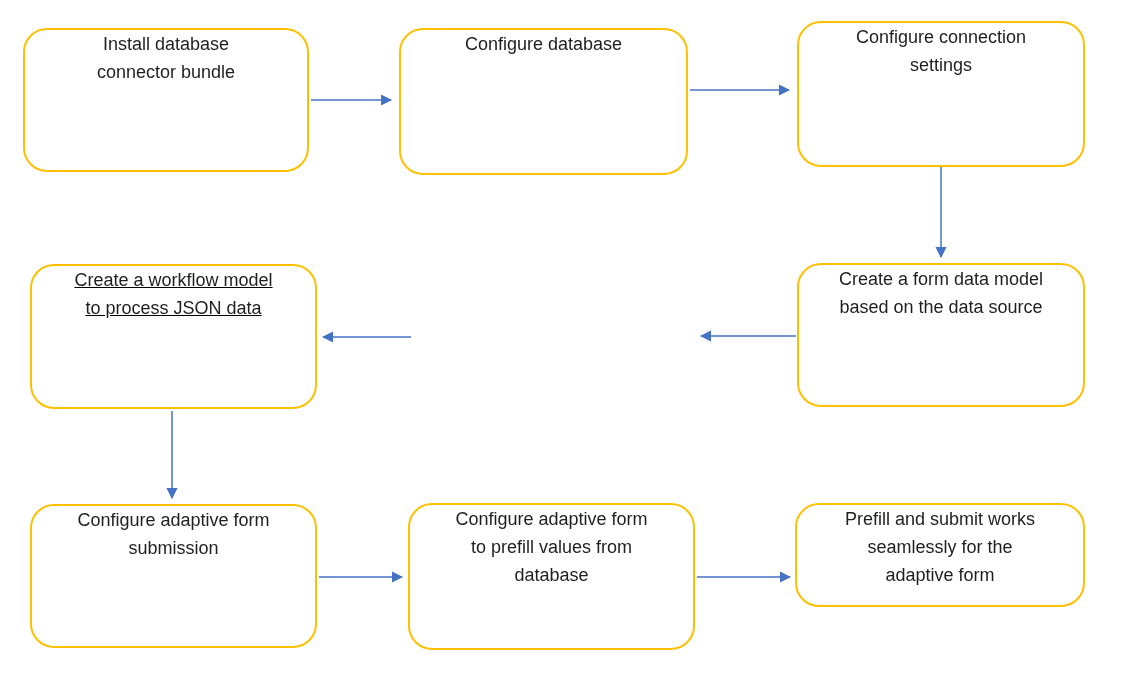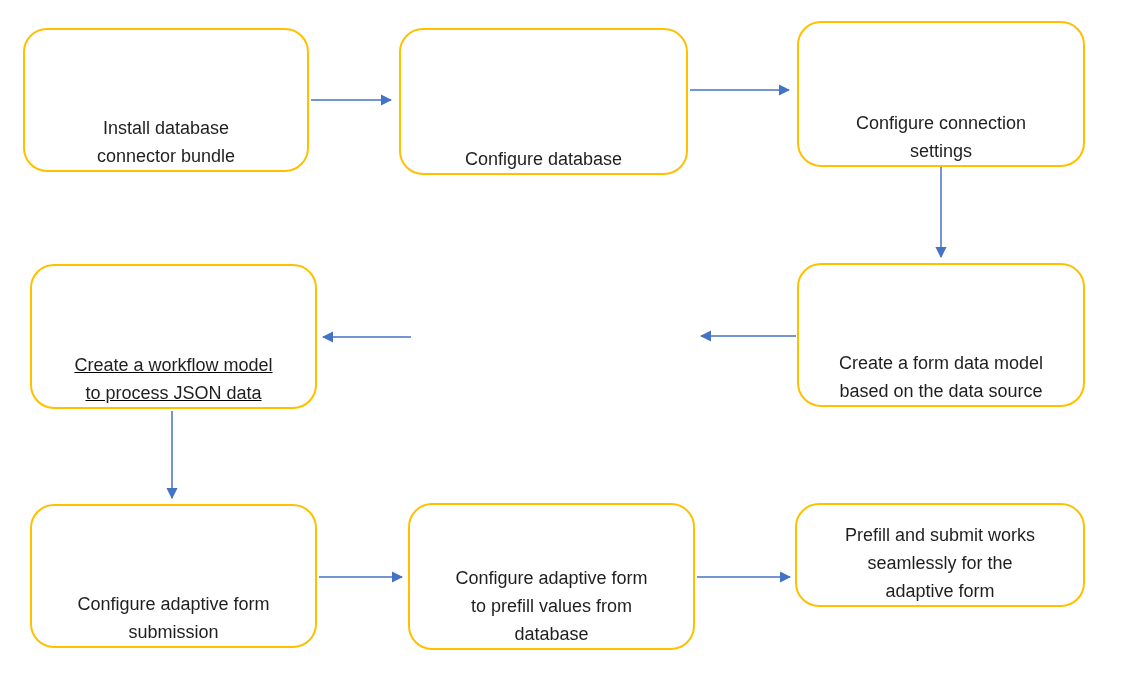--- a/index.html
+++ b/index.html
@@ -30,21 +30,21 @@
   .connector-layer line {
     stroke: var(--arrow);
     stroke-width: 1.5;
   }
   .node {
     position: absolute;
     background: var(--node-fill);
     border: 2px solid var(--node-border);
     border-radius: 24px;
     display: flex;
-    align-items: flex-end;
+    align-items: flex-start;
     justify-content: center;
     text-align: center;
     padding: 0 30px;
   }
   .node .node-label {
     color: var(--node-text);
     font-size: 18px;
     line-height: 28px;
     white-space: pre-line;
   }

